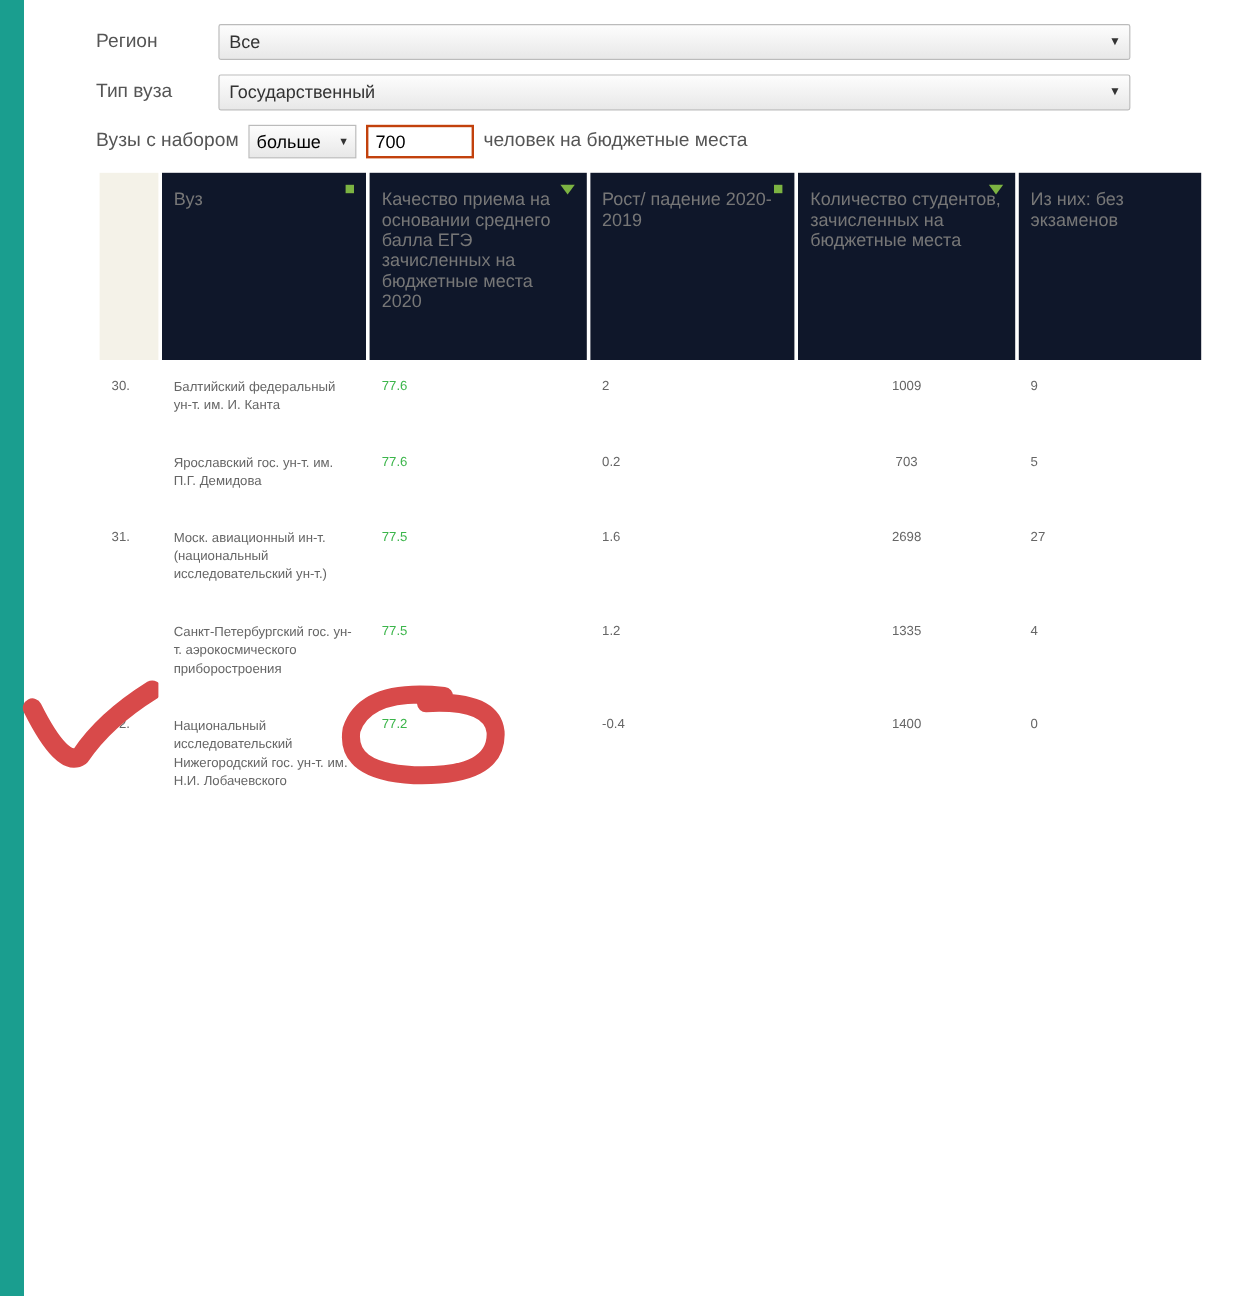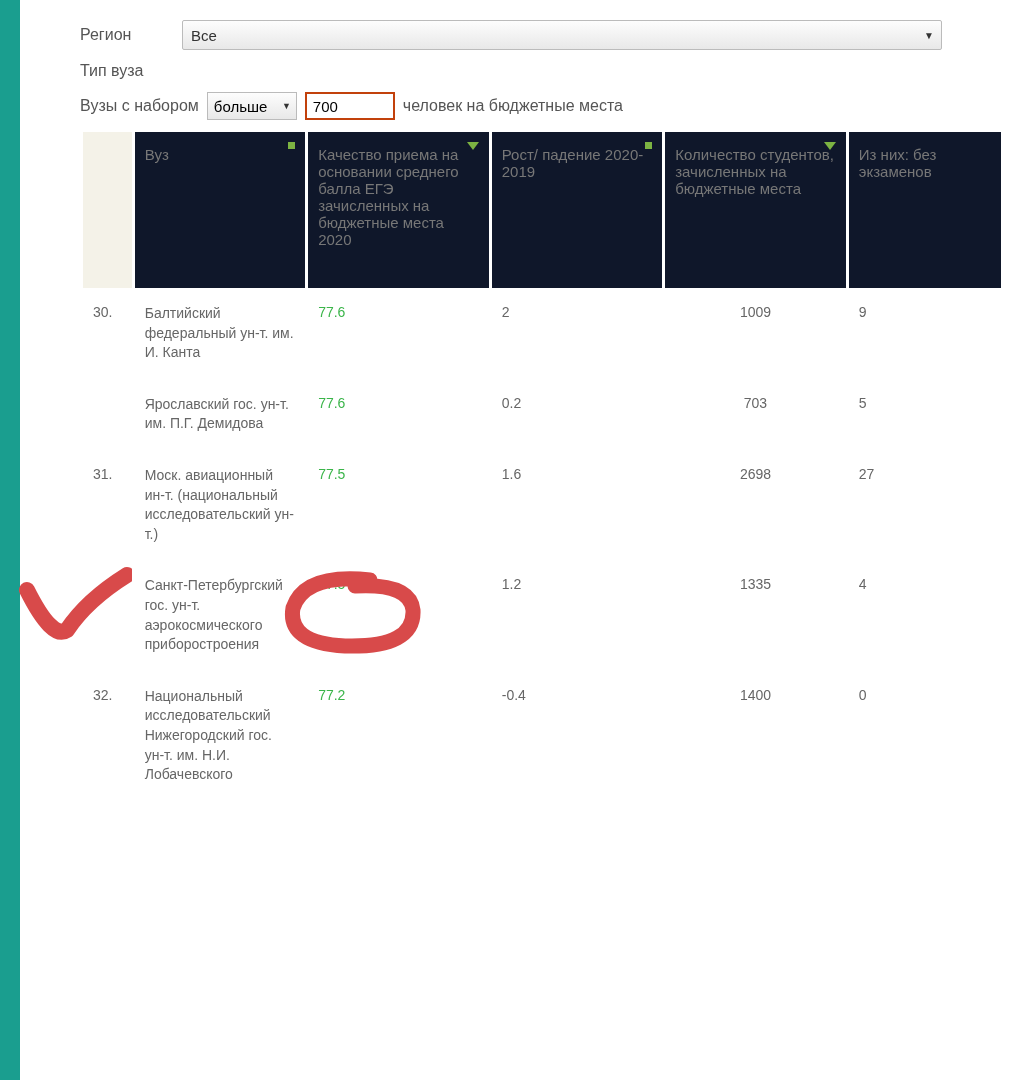--- a/index.html
+++ b/index.html
@@ -142,21 +142,21 @@
       position: absolute; top: 10px; right: 10px;
       width: 0; height: 0;
       border-left: 6px solid transparent;
       border-right: 6px solid transparent;
       border-top: 8px solid #7cb342;
     }
     td {
       vertical-align: top;
       padding: 16px 10px;
       color: #666;
-      font-size: 14px;
+      font-size: 11px;
       border-bottom: 0;
       margin-top: 42px;
     }
     tr.data-row td { background: #fff; }
     td.cell-rank { color: #666; }
     td.cell-name { color: #666; line-height: 1.4; }
     td.cell-quality { background: #f5f5f5; color: #3bb54a; font-weight: 500; }
     td.cell-growth { color: #666; }
     td.cell-students { background: #f5f5f5; color: #666; text-align: center; }
     td.cell-noexam { color: #666; }
@@ -184,20 +184,25 @@
       <span class="filter-label">Регион</span>
       <div class="select-wrap">
         <select class="select-wide">
           <option>Все</option>
         </select>
       </div>
     </div>
 
     <div class="filter-row">
       <span class="filter-label">Тип вуза</span>
+      <div class="select-wrap">
+        <select class="select-wide">
+          <option>Государственный</option>
+        </select>
+      </div>
     </div>
 
     <div class="filter-row" style="gap:8px;">
       <span class="inline-text">Вузы с набором</span>
       <span class="select-small-wrap">
         <select class="select-small">
           <option>больше</option>
         </select>
       </span>
       <input class="num-input" type="text" value="700" style="">

